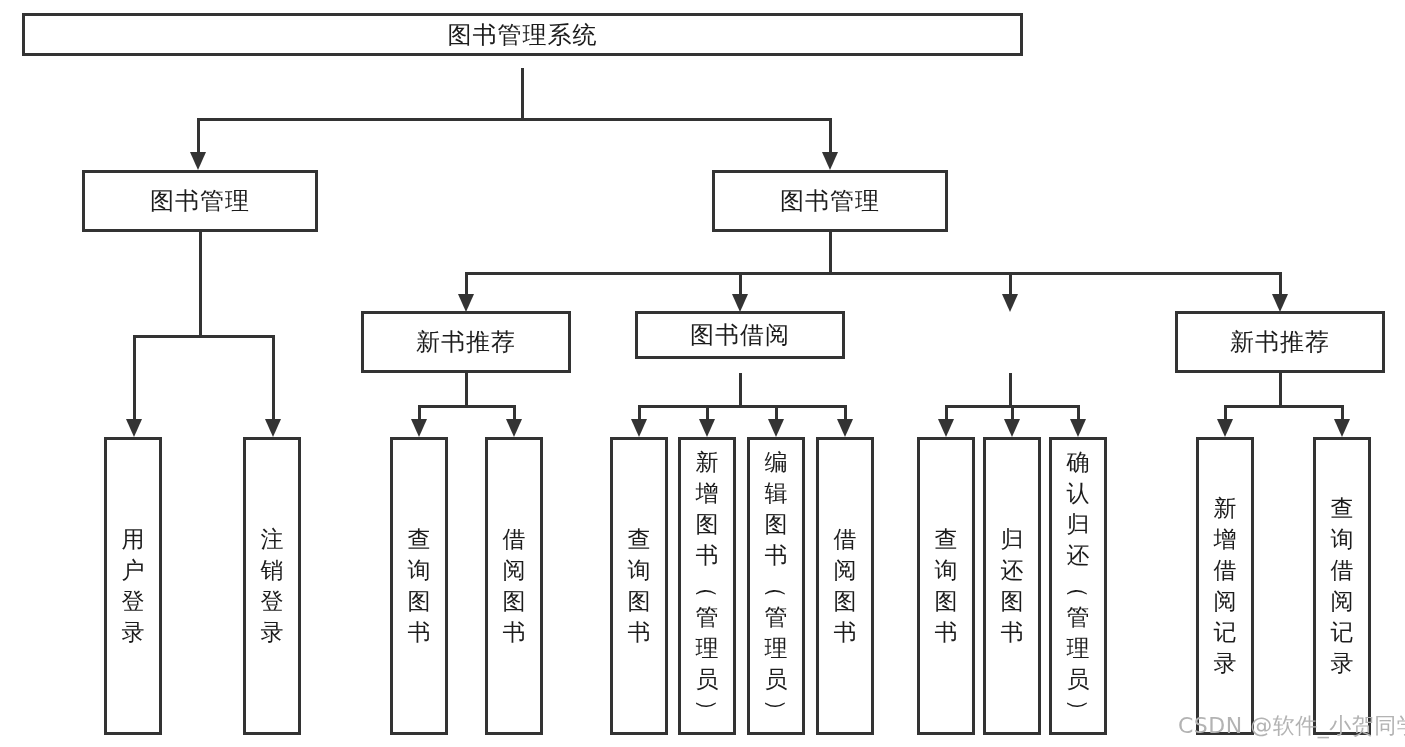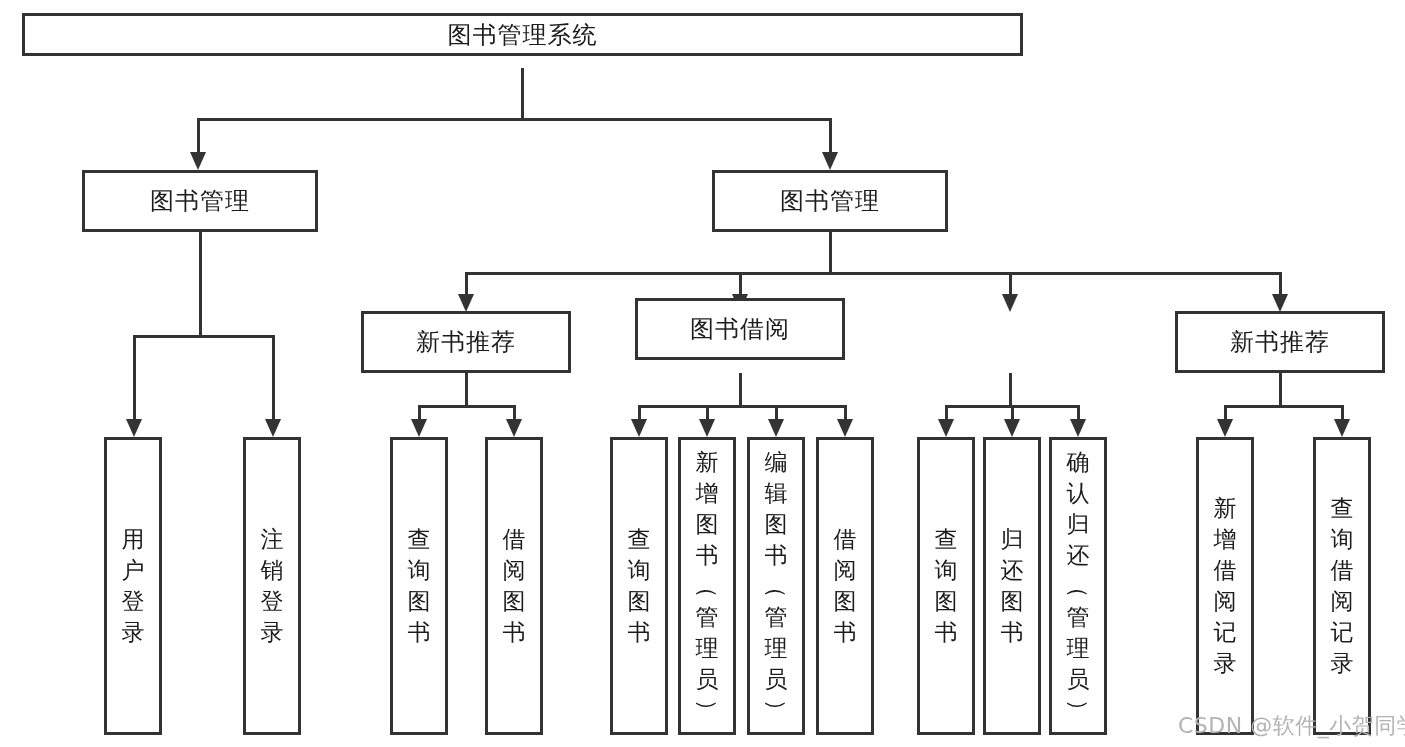--- a/index.html
+++ b/index.html
@@ -41,21 +41,21 @@
 <div class="canvas">
 
   <div class="node" style="left:22px;top:13px;width:1001px;height:43px">图书管理系统</div>
 
   <div class="node" style="left:82px;top:170px;width:236px;height:62px">图书管理</div>
 
   <div class="node" style="left:712px;top:170px;width:236px;height:62px">图书管理</div>
 
   <div class="node" style="left:361px;top:311px;width:210px;height:62px">新书推荐</div>
 
-  <div class="node" style="left:635px;top:298px;width:210px;height:62px">图书借阅</div>
+  <div class="node" style="left:635px;top:311px;width:210px;height:48px">图书借阅</div>
 
 
   <div class="node" style="left:1175px;top:311px;width:210px;height:62px">新书推荐</div>
 
   <div class="node leaf" style="left:104px;top:437px;width:58px;height:298px">
       <span class="vchar">用</span>
       <span class="vchar">户</span>
       <span class="vchar">登</span>
       <span class="vchar">录</span>
     </div>

